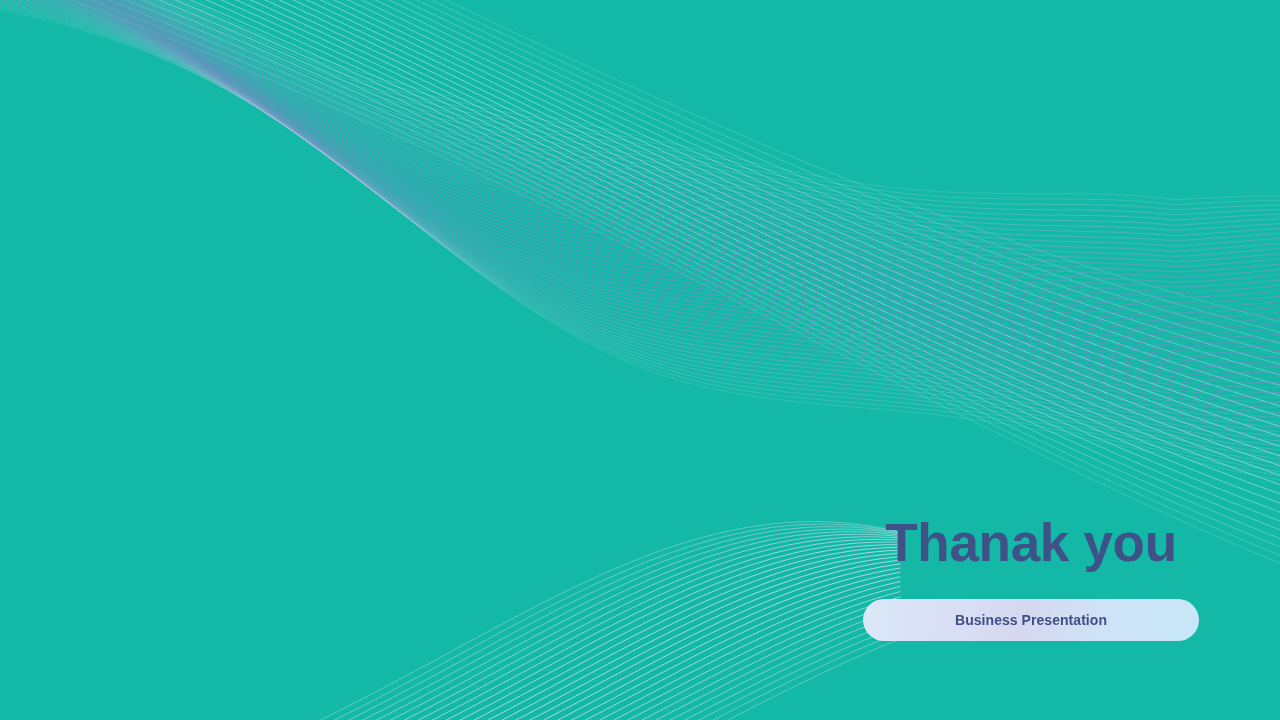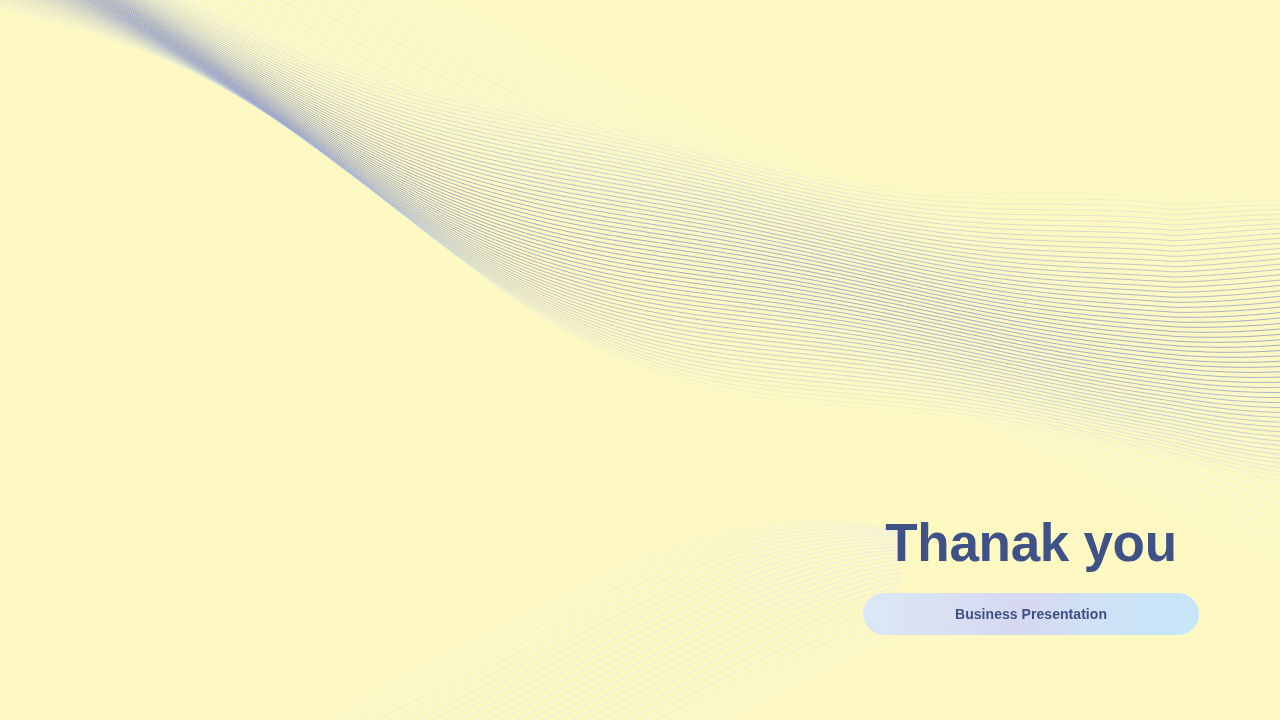--- a/index.html
+++ b/index.html
@@ -8,21 +8,21 @@
     padding: 0;
     background: #ffffff;
   }
   body {
     font-family: "Liberation Sans", sans-serif;
   }
   #slide {
     position: relative;
     width: 1280px;
     height: 720px;
-    background: #fef9c3;
+    background: #14b8a6;
     overflow: hidden;
   }
   .wave-layer {
     position: absolute;
     left: 0;
     top: 0;
     width: 1280px;
     height: 720px;
     pointer-events: none;
   }
@@ -42,21 +42,21 @@
     font-family: "Liberation Sans", sans-serif;
     font-size: 53px;
     font-weight: 700;
     line-height: 1.05;
     letter-spacing: -0.3px;
     color: #3e5288;
     text-align: center;
     white-space: nowrap;
   }
   #subtitle-pill {
-    margin: 22px 0 0 0;
+    margin: 28px 0 0 0;
     height: 42px;
     border-radius: 21px;
     display: flex;
     align-items: center;
     justify-content: center;
     background: linear-gradient(100deg,
         #dbe8f8 0%,
         #d9e0f4 24%,
         #d5d8f0 48%,
         #cfe2f6 70%,

